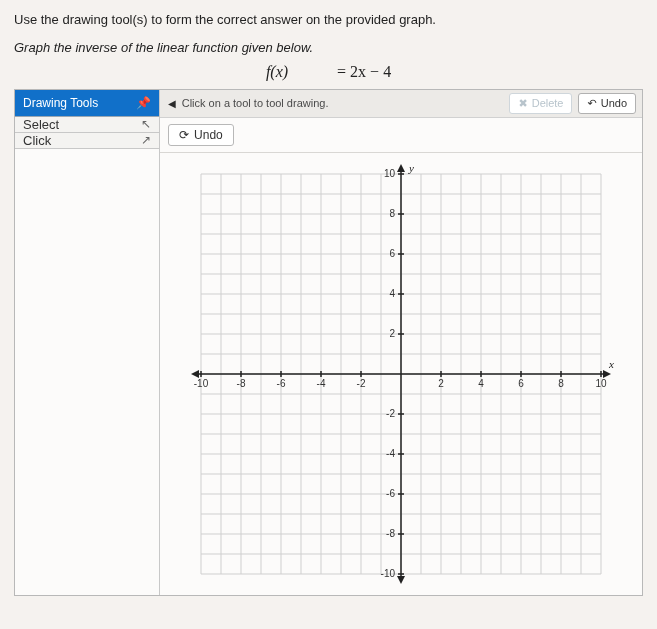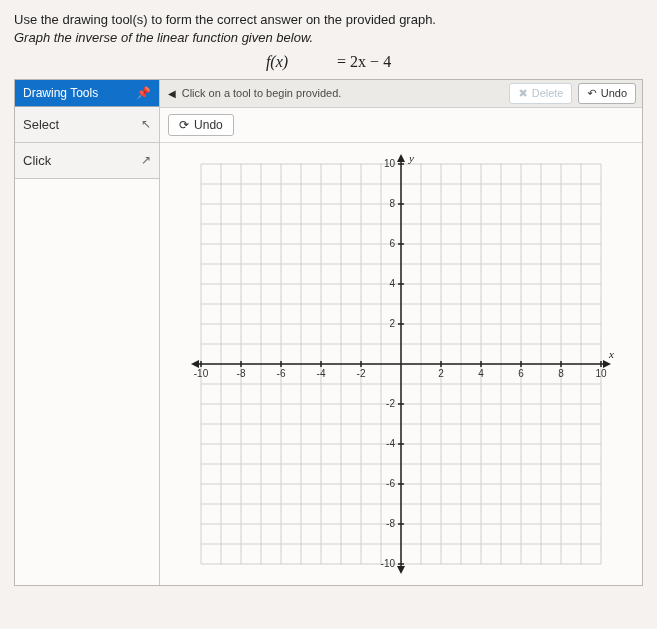--- a/index.html
+++ b/index.html
@@ -4,21 +4,21 @@
 <style>
   * { box-sizing: border-box; margin: 0; padding: 0; }
   body {
     font-family: Arial, sans-serif;
     background: #f5f2ef;
     padding: 10px 14px;
     width: 657px;
     font-size: 13px;
     color: #222;
   }
-  .instruction { line-height: 1.5; }
+  .instruction { margin-bottom: 10px; line-height: 1.5; }
   .subinstruction { margin-bottom: 8px; font-style: italic; }
   .formula {
     text-align: center;
     font-family: "Times New Roman", serif;
     font-style: italic;
     font-size: 16px;
     margin-bottom: 8px;
   }
   .formula .nonit { font-style: normal; margin-left: 45px; }
   .panel {
@@ -40,21 +40,21 @@
     font-size: 12px;
     padding: 6px 8px;
     display: flex;
     align-items: center;
     justify-content: space-between;
     border-bottom: 1px solid #9aa6b2;
   }
   .tool-row {
     background: #f4f3f1;
     border-bottom: 1px solid #c8c8c8;
-    padding: 10px 8px;
+    padding: 0 8px;
     font-size: 13px;
     color: #333;
     display: flex;
     align-items: center;
     justify-content: space-between;
     cursor: pointer;
   }
   .tool-ic { font-size: 12px; color: #666; }
   .canvas-wrap {
     flex: 1;
@@ -144,21 +144,21 @@
     <div class="tool-row">
       <span>Click</span>
       <span class="tool-ic">↗</span>
     </div>
   </div>
 
   <div class="canvas-wrap">
     <div class="canvas-toolbar">
       <div class="hint">
         <span class="tri">◀</span>
-        <span>Click on a tool to begin provided.</span>
+        <span>Click on a tool to tool drawing.</span>
       </div>
       <button class="tb-btn disabled">
         <span>✖</span>
         <span>Delete</span>
       </button>
       <button class="tb-btn">
         <span>↶</span>
         <span>Undo</span>
       </button>
     </div>

